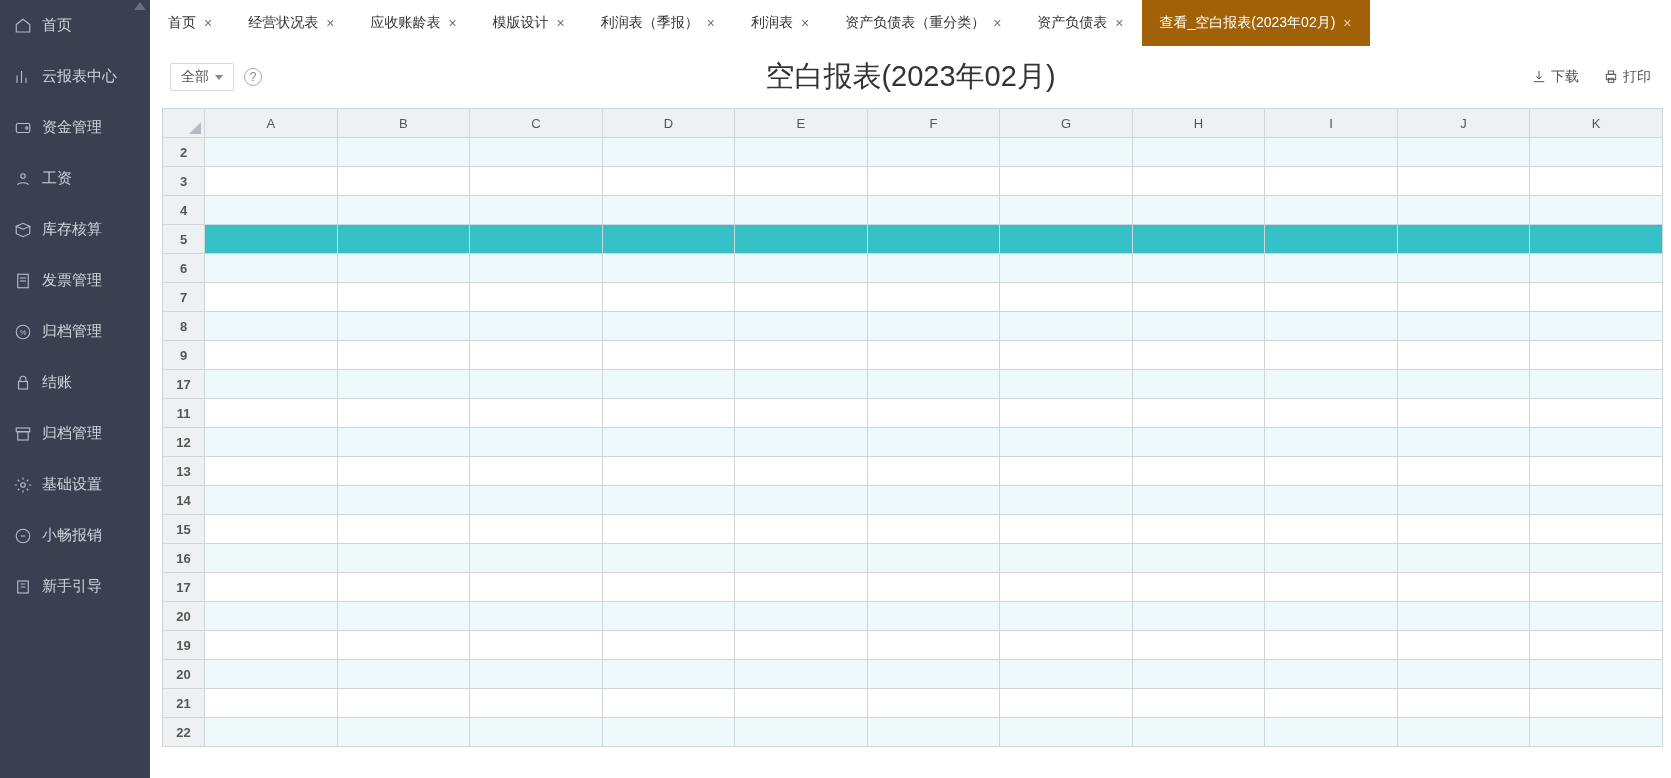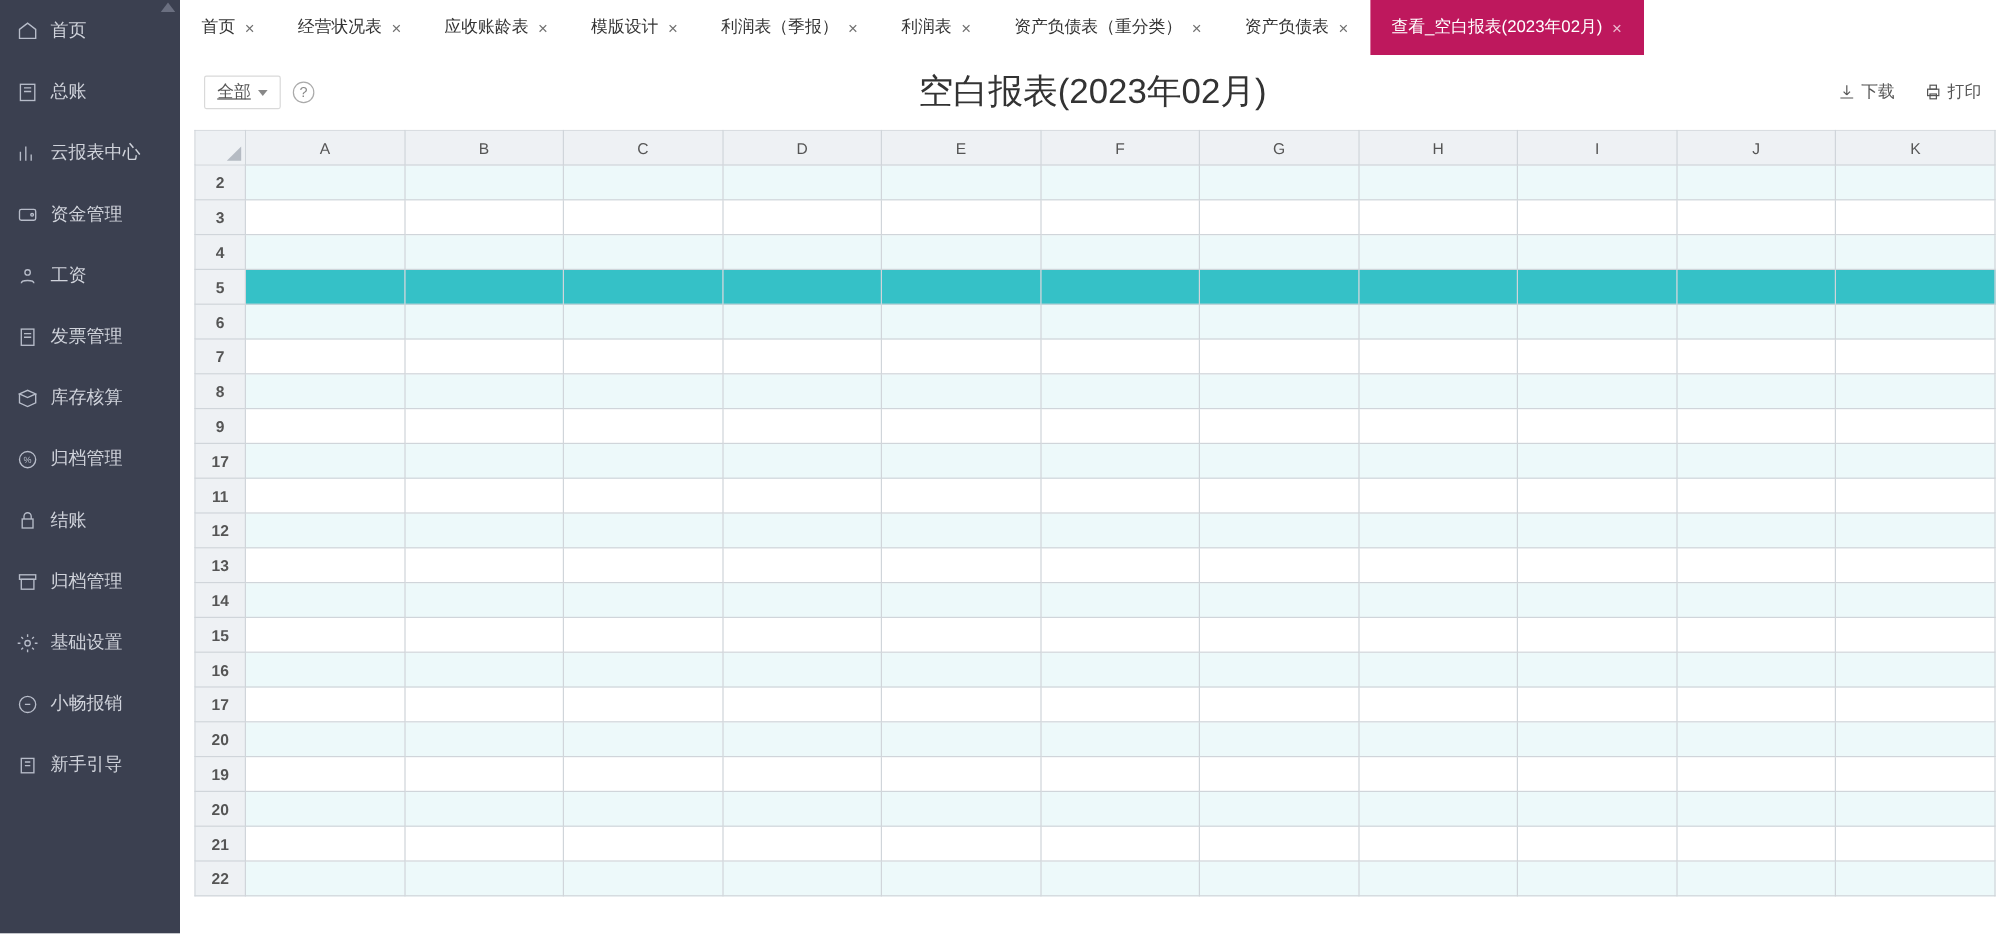--- a/index.html
+++ b/index.html
@@ -54,21 +54,21 @@
   .tab {
     display: flex;
     align-items: center;
     padding: 0 18px;
     cursor: pointer;
     gap: 8px;
     white-space: nowrap;
     position: relative;
   }
   .tab.active {
-    background: #be185d;
+    background: #a16207;
     color: #fff;
   }
   .tab-close {
     font-size: 14px;
     opacity: 0.7;
     cursor: pointer;
   }
 
   
   .toolbar {
@@ -82,21 +82,20 @@
   .filter-dropdown {
     display: flex;
     align-items: center;
     gap: 6px;
     border: 1px solid #d9d9d9;
     padding: 4px 10px;
     border-radius: 2px;
     cursor: pointer;
     font-size: 14px;
     color: #555;
-    text-decoration: underline;
   }
   .chevron-down {
     width: 0; height: 0;
     border-left: 4px solid transparent;
     border-right: 4px solid transparent;
     border-top: 5px solid #888;
   }
   .help-icon {
     margin-left: 10px;
     width: 18px; height: 18px;
@@ -180,30 +179,20 @@
         <span class="sidebar-icon">
           <svg viewBox="0 0 24 24">
             <path d="M3 10l9-7 9 7v10H3z"></path>
           </svg>
         </span>
         <span>首页</span>
       </div>
       <div class="sidebar-item">
         <span class="sidebar-icon">
           <svg viewBox="0 0 24 24">
-            <rect x="4" y="3" width="16" height="18"></rect>
-            <line x1="8" y1="7" x2="16" y2="7"></line>
-            <line x1="8" y1="11" x2="16" y2="11"></line>
-          </svg>
-        </span>
-        <span>总账</span>
-      </div>
-      <div class="sidebar-item">
-        <span class="sidebar-icon">
-          <svg viewBox="0 0 24 24">
             <line x1="4" y1="20" x2="4" y2="10"></line>
             <line x1="10" y1="20" x2="10" y2="4"></line>
             <line x1="16" y1="20" x2="16" y2="13"></line>
           </svg>
         </span>
         <span>云报表中心</span>
       </div>
       <div class="sidebar-item">
         <span class="sidebar-icon">
           <svg viewBox="0 0 24 24">
@@ -218,35 +207,35 @@
           <svg viewBox="0 0 24 24">
             <circle cx="12" cy="8" r="3"></circle>
             <path d="M5 20c0-4 14-4 14 0"></path>
           </svg>
         </span>
         <span>工资</span>
       </div>
       <div class="sidebar-item">
         <span class="sidebar-icon">
           <svg viewBox="0 0 24 24">
+            <path d="M3 7l9-4 9 4-9 4z"></path>
+            <path d="M3 7v10l9 4 9-4V7"></path>
+          </svg>
+        </span>
+        <span>库存核算</span>
+      </div>
+      <div class="sidebar-item">
+        <span class="sidebar-icon">
+          <svg viewBox="0 0 24 24">
             <rect x="5" y="3" width="14" height="18"></rect>
             <line x1="8" y1="8" x2="16" y2="8"></line>
             <line x1="8" y1="12" x2="16" y2="12"></line>
           </svg>
         </span>
         <span>发票管理</span>
-      </div>
-      <div class="sidebar-item">
-        <span class="sidebar-icon">
-          <svg viewBox="0 0 24 24">
-            <path d="M3 7l9-4 9 4-9 4z"></path>
-            <path d="M3 7v10l9 4 9-4V7"></path>
-          </svg>
-        </span>
-        <span>库存核算</span>
       </div>
       <div class="sidebar-item">
         <span class="sidebar-icon">
           <svg viewBox="0 0 24 24">
             <circle cx="12" cy="12" r="9"></circle>
             <text x="12" y="16" text-anchor="middle" font-size="10" fill="#b7bcc9" stroke="none">%</text>
           </svg>
         </span>
         <span>归档管理</span>
       </div>

